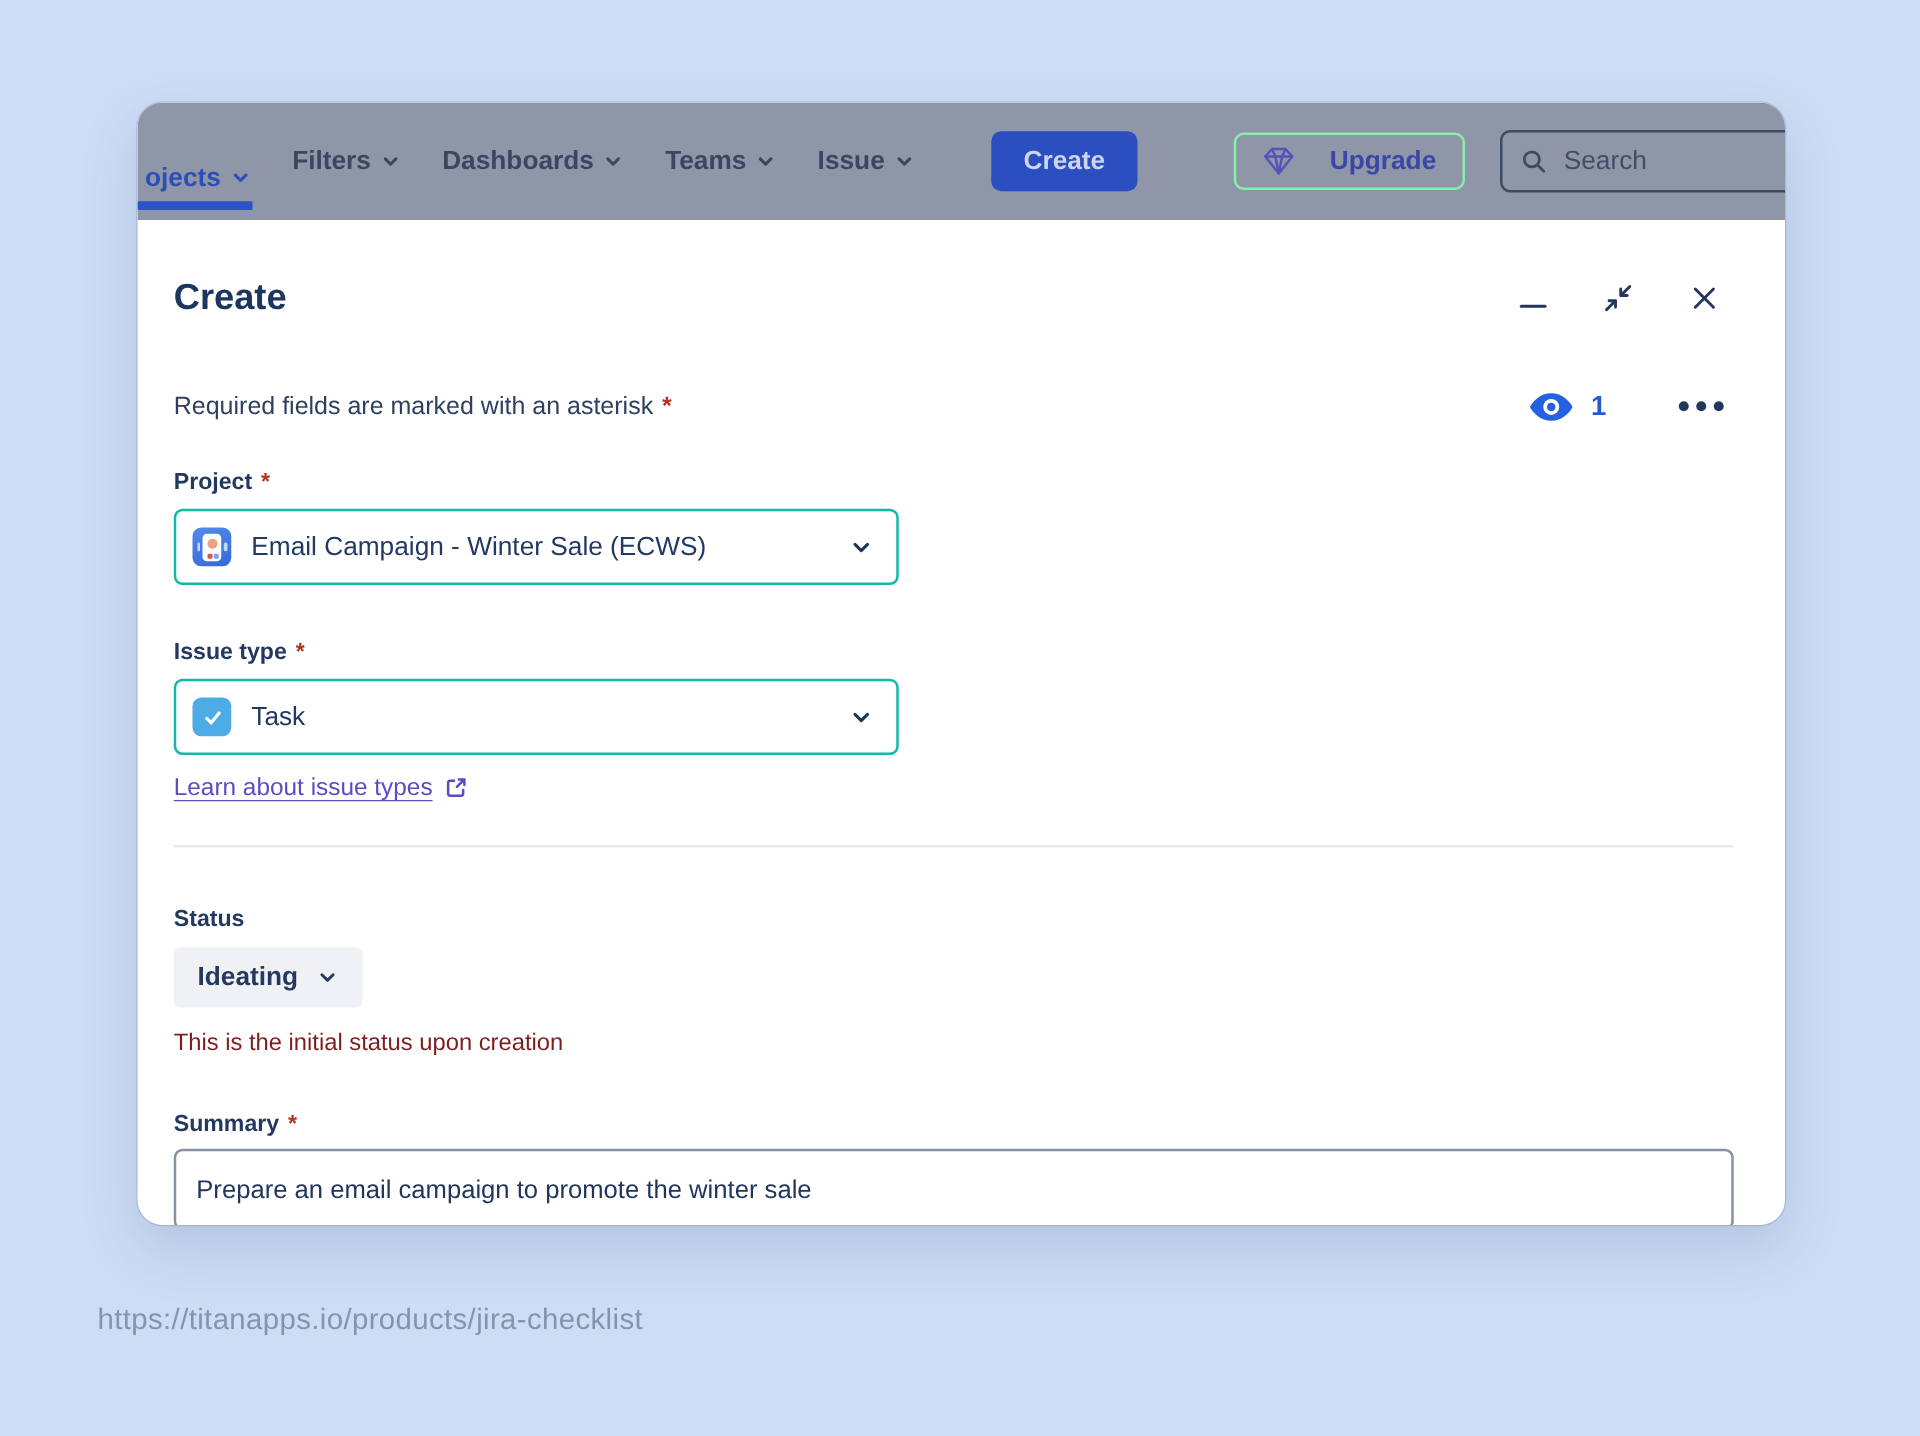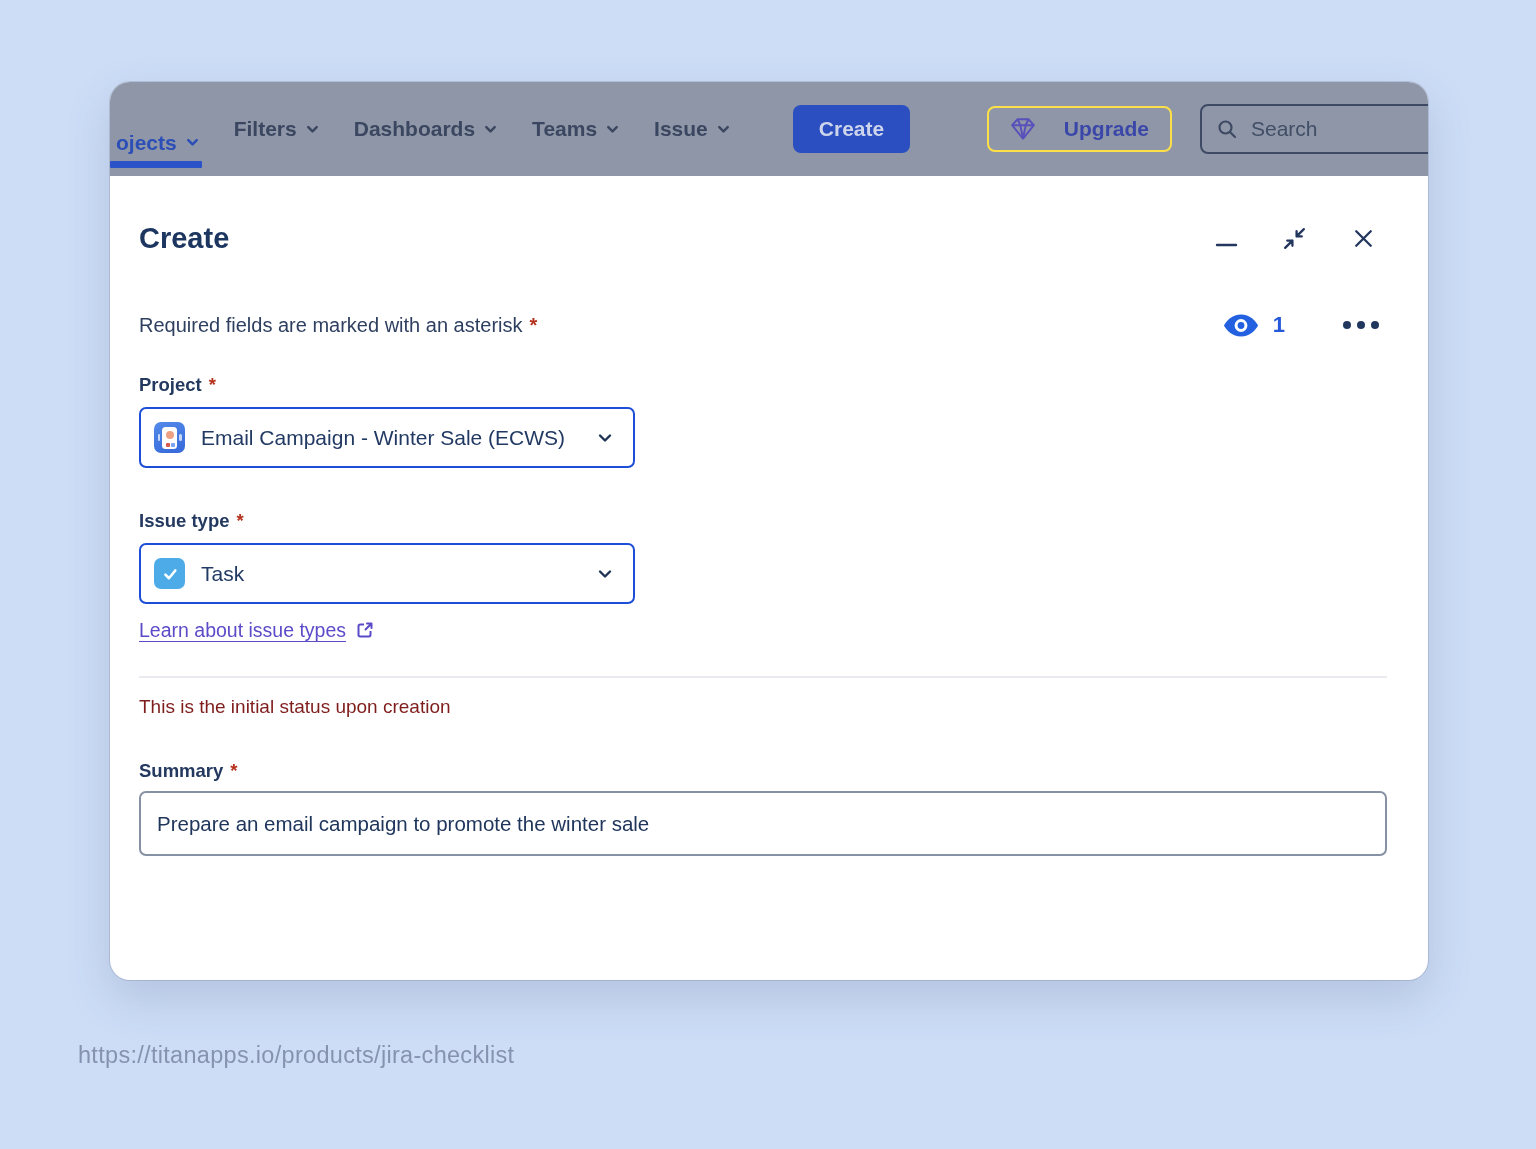--- a/index.html
+++ b/index.html
@@ -33,21 +33,21 @@
     background:#2b52c6; border-radius:1px;
   }
   .create-btn {
     margin-left:28px; background:#2b4ec0; color:#ccd5ec;
     font-size:21px; font-weight:700; font-family:inherit;
     padding:12px 26px; border:none; border-radius:8px; cursor:pointer; white-space:nowrap;
   }
   .right-group { margin-left:auto; display:flex; align-items:center; }
   .upgrade-btn {
     display:flex; align-items:center; gap:28px;
-    border:2px solid #fde047; color:#3a47a9; background:transparent;
+    border:2px solid #86efac; color:#3a47a9; background:transparent;
     font-size:21px; font-weight:700; font-family:inherit;
     padding:9px 21px; border-radius:8px; cursor:pointer; white-space:nowrap;
   }
   .search-box {
     margin-left:28px; margin-right:-14px; width:242px; height:50px;
     border:2px solid #3e4a64; border-radius:8px;
     display:flex; align-items:center; gap:13px; padding:0 14px;
     color:#414e66; font-size:21px; cursor:text;
   }
 
@@ -67,22 +67,22 @@
   .dots { display:flex; gap:6px; margin-left:58px; cursor:pointer; }
   .dot { width:8px; height:8px; border-radius:50%; background:#22375e; }
 
   .field-label { font-size:18.5px; line-height:22px; font-weight:700; color:#24395f; }
   .mt-proj  { margin-top:34px; }
   .mt-issue { margin-top:42px; }
   .mt-stat  { margin-top:46px; }
   .mt-summ  { margin-top:42px; }
 
   .select {
-    width:496px; height:61px; margin-top:11px;
-    border:2px solid #1d4ed8; border-radius:7px; background:#fff;
+    width:580px; height:61px; margin-top:11px;
+    border:2px solid #14b8a6; border-radius:7px; background:#fff;
     display:flex; align-items:center; padding:0 18px 0 13px; cursor:pointer;
   }
   .select-value { font-size:21px; color:#223a63; margin-left:16px; }
   .chev { margin-left:auto; color:#1e3355; display:flex; }
 
   
   .proj-avatar { width:31px; height:31px; border-radius:7px; flex:none; position:relative;
     background:linear-gradient(160deg,#528ae9 0%,#3668da 100%); overflow:hidden; }
   .pa-phone { position:absolute; left:8px; top:5px; width:15px; height:22px; background:#fdfdfd; border-radius:3.5px; }
   .pa-face  { position:absolute; left:11.5px; top:9px; width:8px; height:8px; border-radius:50%; background:#eda184; }
@@ -285,20 +285,29 @@
       <span>
         <svg width="20" height="20" viewBox="0 0 20 20" fill="none" stroke="currentColor" stroke-width="2" stroke-linejoin="round">
           <path d="M9 4.5 H5.2 C4.3 4.5 3.5 5.3 3.5 6.2 V14.8 C3.5 15.7 4.3 16.5 5.2 16.5 H13.8 C14.7 16.5 15.5 15.7 15.5 14.8 V11"></path>
           <path d="M12 3.5 H16.5 V8 M16.5 3.5 L10.5 9.5" stroke-linecap="round"></path>
         </svg>
       </span>
     </a>
 
     <hr class="divider">
 
+    <div class="field-label mt-stat">Status</div>
+    <button class="status-chip">
+      <span>Ideating</span>
+      <span class="chev" style="margin-left:0;">
+        <svg width="18" height="18" viewBox="0 0 20 20">
+            <path d="M5 7.5 L10 12.5 L15 7.5" fill="none" stroke="#24395f" stroke-width="2.6" stroke-linecap="round" stroke-linejoin="round"></path>
+          </svg>
+      </span>
+    </button>
     <div class="status-helper">This is the initial status upon creation</div>
 
     <div class="field-label mt-summ">
       <span>Summary</span><span class="req-star">*</span>
     </div>
     <input class="summary-input" type="text" value="Prepare an email campaign to promote the winter sale" style="">
 
   </div>
 </div>
 

